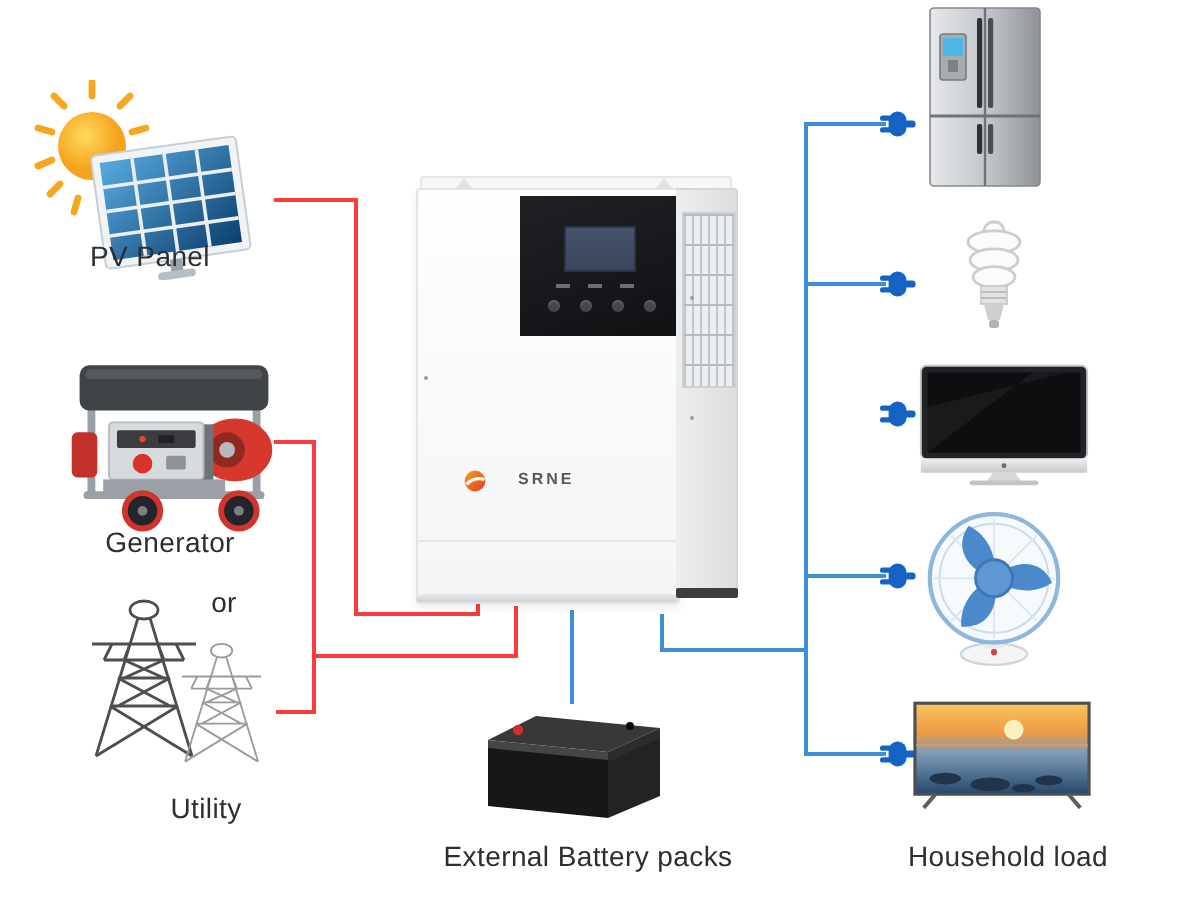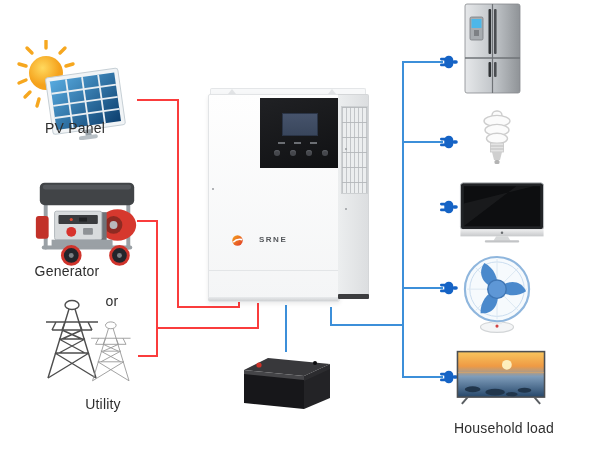--- a/index.html
+++ b/index.html
@@ -162,21 +162,21 @@
     <circle cx="44" cy="43.5" r="1.6" fill="#e2482f"></circle>
       <rect x="52" y="41.5" width="8" height="4" fill="#202224"></rect>
     <circle cx="44" cy="56" r="5" fill="#d7322c"></circle>
     <rect x="56" y="52" width="10" height="7" rx="1" fill="#8e9296"></rect>
     <rect x="24" y="64" width="62" height="7" fill="#9aa0a5"></rect>
     <circle cx="44" cy="80" r="9" fill="#23252b" stroke="#d0342c" stroke-width="3"></circle>
       <circle cx="44" cy="80" r="2.5" fill="#7c7f84"></circle>
     <circle cx="93" cy="80" r="9" fill="#23252b" stroke="#d0342c" stroke-width="3"></circle>
       <circle cx="93" cy="80" r="2.5" fill="#7c7f84"></circle>
   </svg>
-  <div class="label" style="left:12px;top:263px;width:110px;">Generator</div>
+  <div class="label" style="left:30px;top:263px;width:110px;">Generator</div>
   <div class="label" style="left:92px;top:293px;width:40px;">or</div>
 
   <svg class="abs" style="left:42px;top:298px;" width="92" height="84" viewBox="0 0 92 84">
     <g fill="none" stroke="#4e4e4e" stroke-width="1.4" stroke-linejoin="round">
       <ellipse cx="30" cy="7" rx="7" ry="4.5"></ellipse>
       <path d="M6,80 L27,11 M54,80 L33,11"></path>
       <path d="M10,32 L50,32 M4,24 L56,24 M14,24 L10,32 M46,24 L50,32 M23,24 L20,32 M37,24 L40,32"></path>
       <path d="M17,41 L43,41 M13,55 L47,55 M6,80 L47,55 M54,80 L13,55 M17,41 L43,55 M43,41 L17,55 M20,32 L40,41 M40,32 L20,41"></path>
     </g>
     <g fill="none" stroke="#9a9a9a" stroke-width="1.2" stroke-linejoin="round" transform="translate(46,22) scale(0.76)">
@@ -228,20 +228,21 @@
 
   <svg class="abs" style="left:238px;top:346px;" width="96" height="66" viewBox="0 0 96 66">
     <polygon points="6,24 30,12 92,18 66,30" fill="#38383b"></polygon>
     <polygon points="6,24 66,30 66,35 6,29" fill="#454548"></polygon>
     <polygon points="6,28 66,34 66,63 6,57" fill="#17171a"></polygon>
     <polygon points="66,34 92,22 92,52 66,63" fill="#232326"></polygon>
     <polygon points="66,30 92,18 92,23 66,35" fill="#2c2c2f"></polygon>
     <circle cx="21" cy="19" r="2.6" fill="#cc3128"></circle>
     <circle cx="77" cy="17" r="2" fill="#0c0c0e"></circle>
   </svg>
+  <div class="label" style="left:194px;top:420px;width:200px;">External Battery packs</div>
 
   <svg class="abs" style="left:462px;top:2px;" width="62" height="95" viewBox="0 0 62 95">
     <defs>
         <linearGradient id="steel" x1="0" y1="0" x2="1" y2="0">
           <stop offset="0%" stop-color="#e6e8ea"></stop>
           <stop offset="55%" stop-color="#bfc3c7"></stop>
           <stop offset="100%" stop-color="#8f9397"></stop>
         </linearGradient>
       </defs>
     <rect x="3" y="2" width="55" height="89" rx="2" fill="url(#steel)" stroke="#85898d" stroke-width="0.8"></rect>

